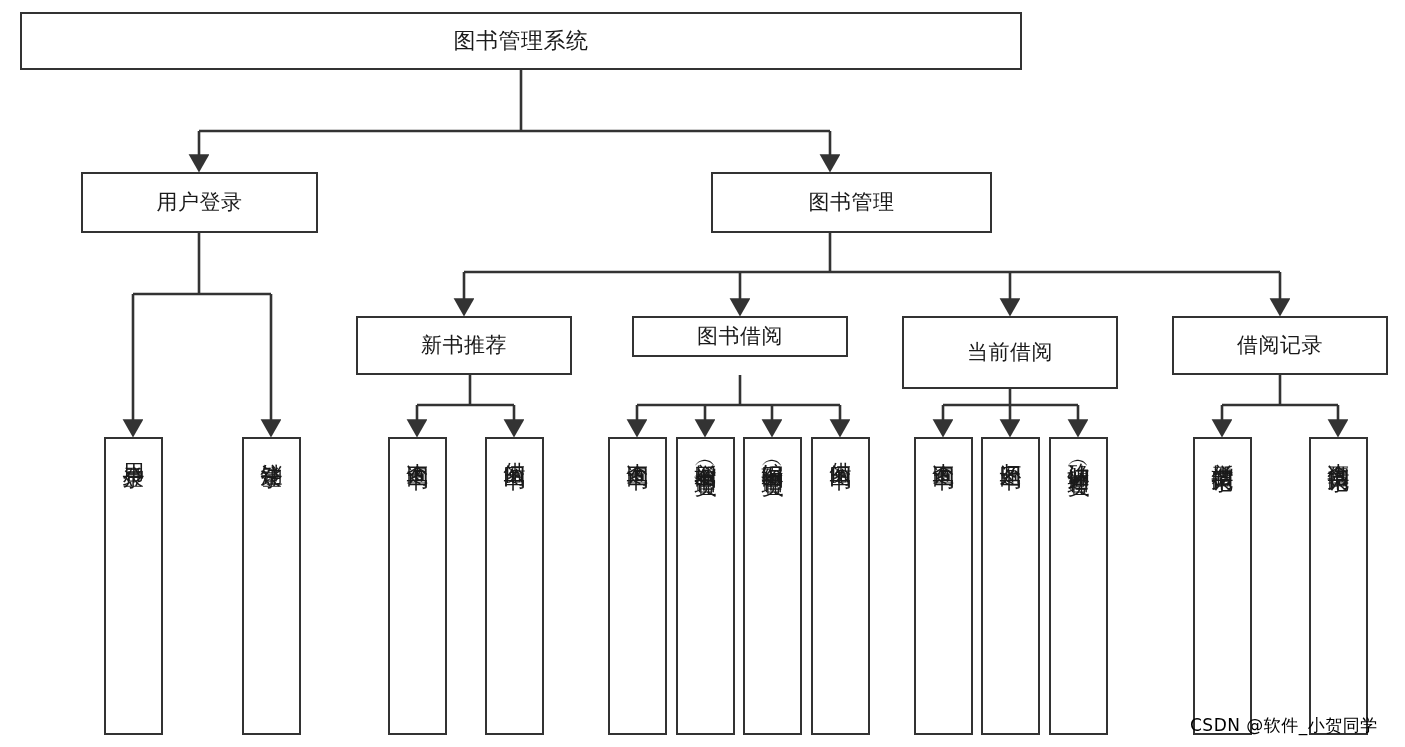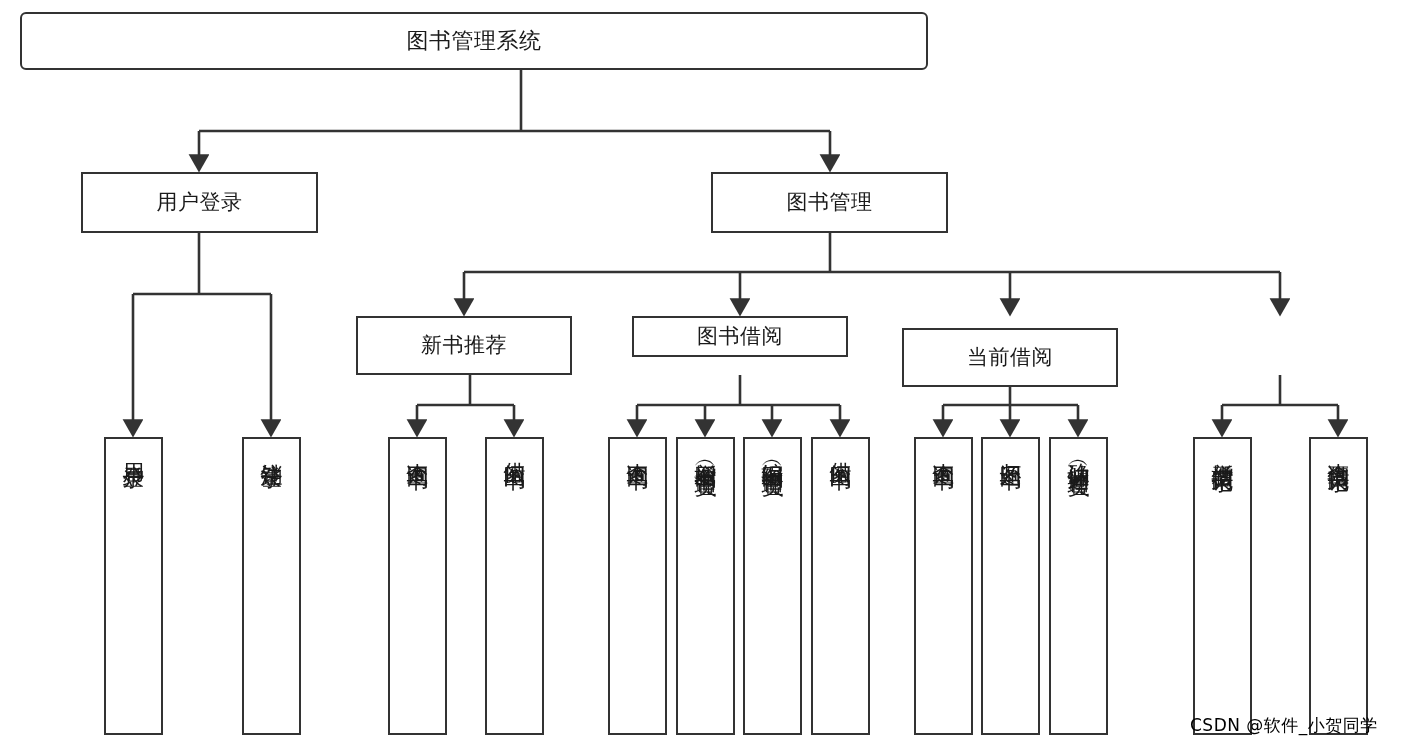--- a/index.html
+++ b/index.html
@@ -122,39 +122,42 @@
       <path d="M1010,405 L1010,425" marker-end="url(#arrow)"></path>
       <path d="M1078,405 L1078,425" marker-end="url(#arrow)"></path>
 
       <path d="M1280,375 L1280,405"></path>
       <path d="M1222,405 L1338,405"></path>
       <path d="M1222,405 L1222,425" marker-end="url(#arrow)"></path>
       <path d="M1338,405 L1338,425" marker-end="url(#arrow)"></path>
     </g>
   </svg>
 
-  <div class="node h root" style="left:20px; top:12px; width:908px; height:58px;border-radius:6px;">
+  <div class="node h root" style="left:20px; top:12px; width:1002px; height:58px;">
     <span class="label">图书管理系统</span>
   </div>
 
   <div class="node h" style="left:81px; top:172px; width:237px; height:61px;">
     <span class="label">用户登录</span>
   </div>
-  <div class="node h" style="left:711px; top:172px; width:237px; height:61px;">
+  <div class="node h" style="left:711px; top:172px; width:281px; height:61px;">
     <span class="label">图书管理</span>
   </div>
 
   <div class="node h" style="left:356px; top:316px; width:216px; height:59px;">
     <span class="label">新书推荐</span>
   </div>
   <div class="node h" style="left:632px; top:316px; width:216px; height:41px;">
     <span class="label">图书借阅</span>
   </div>
-  <div class="node h" style="left:902px; top:328px; width:216px; height:59px;">
+  <div class="node h" style="left:902px; top:316px; width:216px; height:73px;">
     <span class="label">当前借阅</span>
+  </div>
+  <div class="node h" style="left:1172px; top:316px; width:216px; height:59px;">
+    <span class="label">借阅记录</span>
   </div>
 
   <div class="node v" style="left:104px; top:437px; width:59px; height:298px;">
     <span class="label">用户登录</span>
   </div>
   <div class="node v" style="left:242px; top:437px; width:59px; height:298px;">
     <span class="label">注销登录</span>
   </div>
 
   <div class="node v" style="left:388px; top:437px; width:59px; height:298px;">

